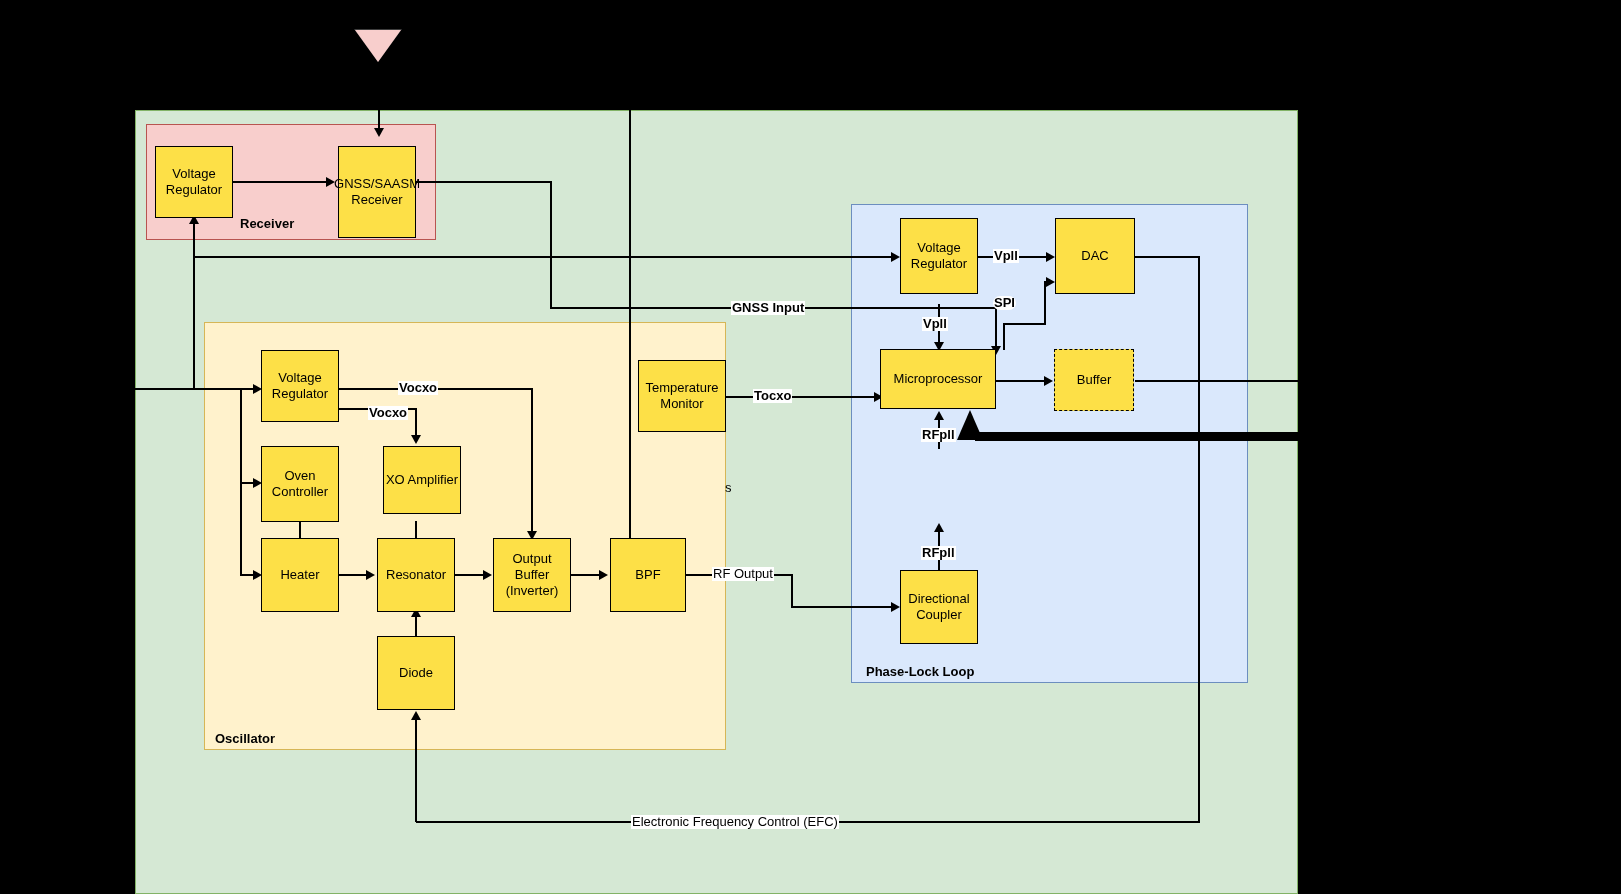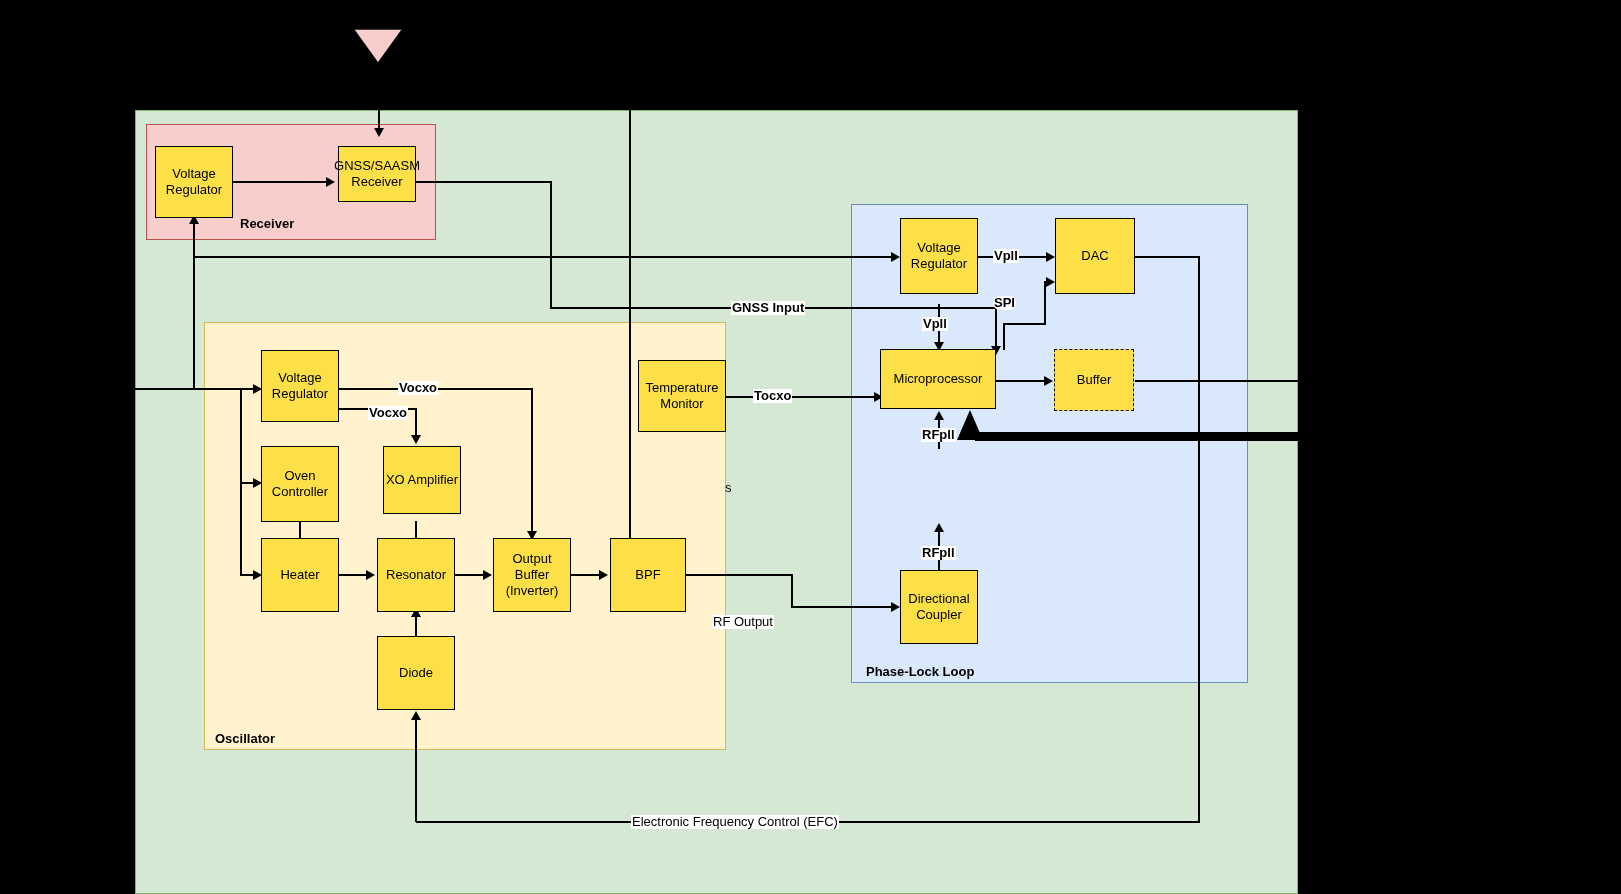--- a/index.html
+++ b/index.html
@@ -216,21 +216,21 @@
   <div class="wire wire-h" style="left:455px; top:574px; width:32px;"></div>
   <div class="arrow arrow-r" style="left:483px; top:570px;"></div>
 
   <div class="wire wire-h" style="left:571px; top:574px; width:32px;"></div>
   <div class="arrow arrow-r" style="left:599px; top:570px;"></div>
 
   <div class="wire wire-h" style="left:686px; top:574px; width:107px;"></div>
   <div class="wire wire-v" style="left:791px; top:574px; height:33px;"></div>
   <div class="wire wire-h" style="left:791px; top:606px; width:105px;"></div>
   <div class="arrow arrow-r" style="left:891px; top:602px;"></div>
-  <div class="edge-label plain" style="left:712px; top:567px;margin-top:48px;">RF Output</div>
+  <div class="edge-label plain" style="left:712px; top:567px;">RF Output</div>
 
   <div class="wire wire-h" style="left:714px; top:396px; width:165px;"></div>
   <div class="arrow arrow-r" style="left:874px; top:392px;"></div>
   <div class="edge-label" style="left:753px; top:389px;">Tocxo</div>
 
   <div class="wire wire-h" style="left:978px; top:256px; width:72px;"></div>
   <div class="arrow arrow-r" style="left:1046px; top:252px;"></div>
   <div class="edge-label" style="left:993px; top:249px;">Vpll</div>
 
   <div class="wire wire-v" style="left:938px; top:304px; height:41px;"></div>
@@ -262,21 +262,21 @@
 
   <div class="wire wire-h" style="left:1135px; top:256px; width:65px;"></div>
   <div class="wire wire-v" style="left:1198px; top:256px; height:567px;"></div>
   <div class="wire wire-h" style="left:416px; top:821px; width:784px;"></div>
   <div class="wire wire-v" style="left:415px; top:715px; height:107px;"></div>
   <div class="arrow arrow-u" style="left:411px; top:711px;"></div>
   <div class="edge-label plain" style="left:631px; top:815px;">Electronic Frequency Control (EFC)</div>
 
   <div class="block" style="left:155px; top:146px; width:78px; height:72px;">Voltage<br>Regulator</div>
 
-  <div class="block" style="left:338px; top:146px; width:78px; height:56px;">GNSS/SAASM<br>Receiver</div>
+  <div class="block" style="left:338px; top:146px; width:78px; height:92px;">GNSS/SAASM<br>Receiver</div>
 
   <div class="block" style="left:261px; top:350px; width:78px; height:72px;">Voltage<br>Regulator</div>
 
   <div class="block" style="left:261px; top:446px; width:78px; height:76px;">Oven<br>Controller</div>
 
   <div class="block" style="left:383px; top:446px; width:78px; height:68px;">XO Amplifier</div>
 
   <div class="block" style="left:261px; top:538px; width:78px; height:74px;">Heater</div>
 
   <div class="block" style="left:377px; top:538px; width:78px; height:74px;">Resonator</div>

